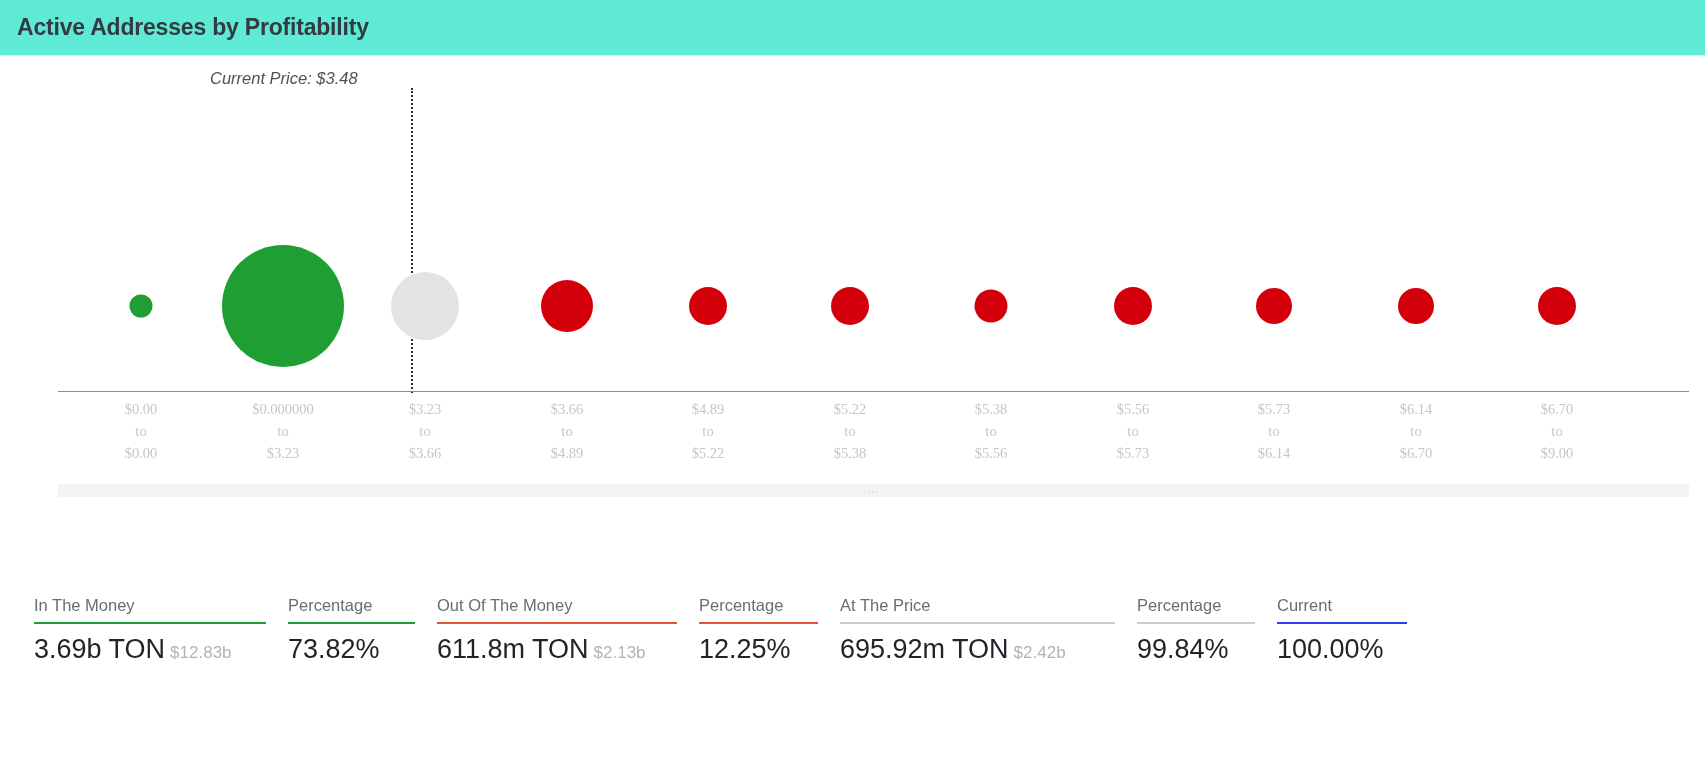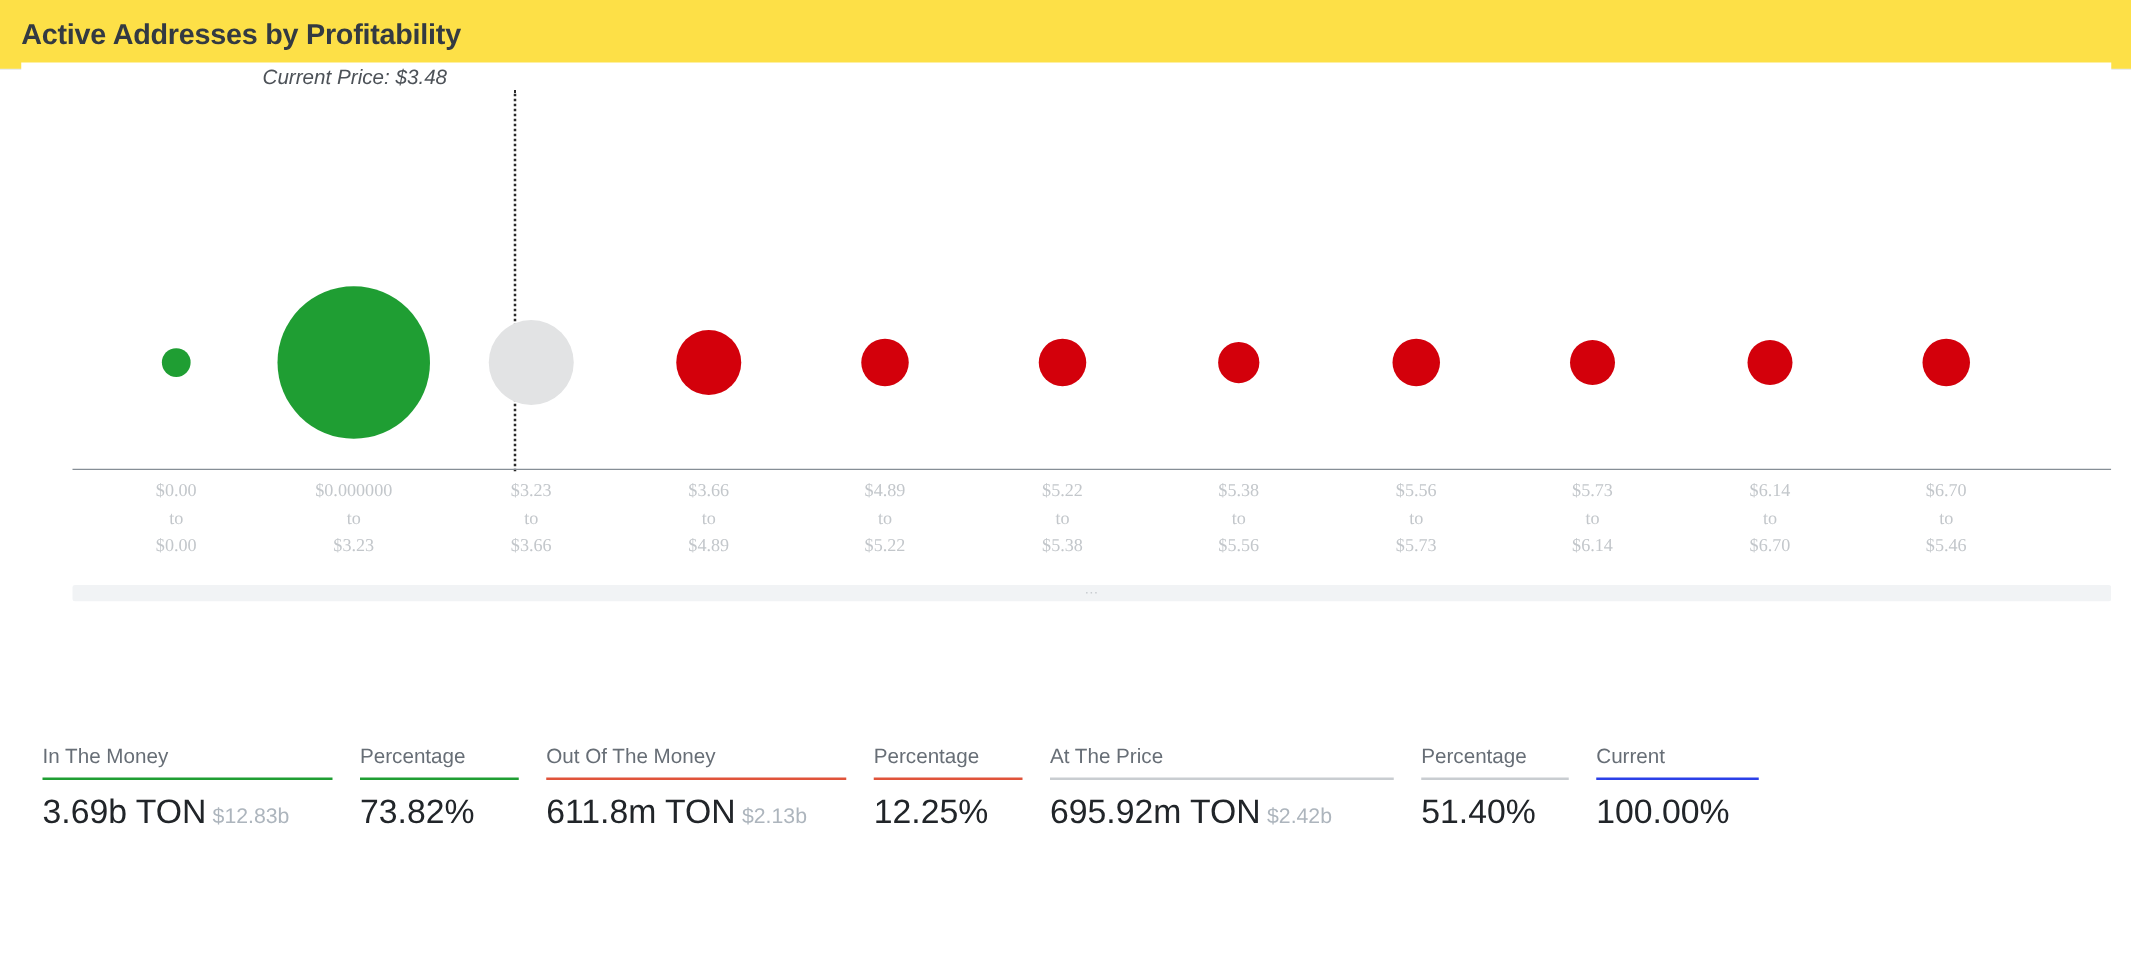--- a/index.html
+++ b/index.html
@@ -19,39 +19,39 @@
     background: #ffffff;
   }
 
   
   .header-bar {
     position: absolute;
     left: 0;
     top: 0;
     width: 1705px;
     height: 56px;
-    background: #fde047;
+    background: #5eead4;
     border-bottom: 1px solid #e9ecef;
     display: flex;
     align-items: center;
   }
   .panel-title {
     margin-left: 17px;
     font-size: 23px;
     font-weight: bold;
     color: #333a42;
     letter-spacing: -0.2px;
     white-space: nowrap;
   }
 
   
   .chart-card {
     position: absolute;
     left: 17px;
-    top: 50px;
+    top: 66px;
     width: 1672px;
     height: 440px;
     background: #ffffff;
     overflow: hidden;
   }
 
   .plot-area {
     position: absolute;
     left: 0;
     top: 0;
@@ -253,21 +253,21 @@
           <div>$6.14</div>
         </div>
         <div class="tick" style="left: 1399px;">
           <div>$6.14</div>
           <div>to</div>
           <div>$6.70</div>
         </div>
         <div class="tick" style="left: 1540px;">
           <div>$6.70</div>
           <div>to</div>
-          <div>$5.46</div>
+          <div>$9.00</div>
         </div>
       </div>
 
     <div class="scroll-track">
       <div class="scroll-grip">⋯</div>
     </div>
 
   </div>
 
   <div class="stats" id="stats-row">
@@ -292,21 +292,21 @@
         <div class="stat-value">12.25%</div>
       </div>
       <div class="stat">
         <div class="stat-label">At The Price</div>
         <div class="stat-rule" style="background: rgb(201, 205, 209); width: 275px;"></div>
         <div class="stat-value">695.92m TON<span class="stat-sub">$2.42b</span></div>
       </div>
       <div class="stat">
         <div class="stat-label">Percentage</div>
         <div class="stat-rule" style="background: rgb(201, 205, 209); width: 118px;"></div>
-        <div class="stat-value">51.40%</div>
+        <div class="stat-value">99.84%</div>
       </div>
       <div class="stat">
         <div class="stat-label">Current</div>
         <div class="stat-rule" style="background: rgb(43, 64, 232); width: 130px;"></div>
         <div class="stat-value">100.00%</div>
       </div>
     </div>
 
 </div>
 

